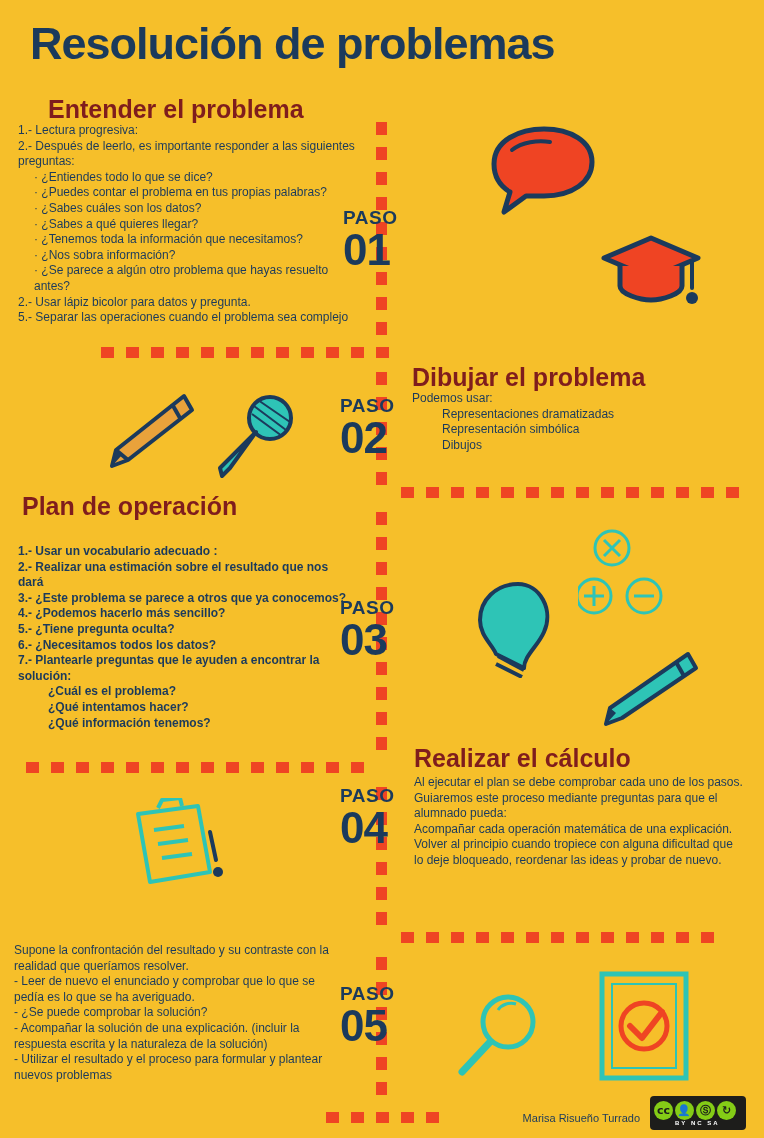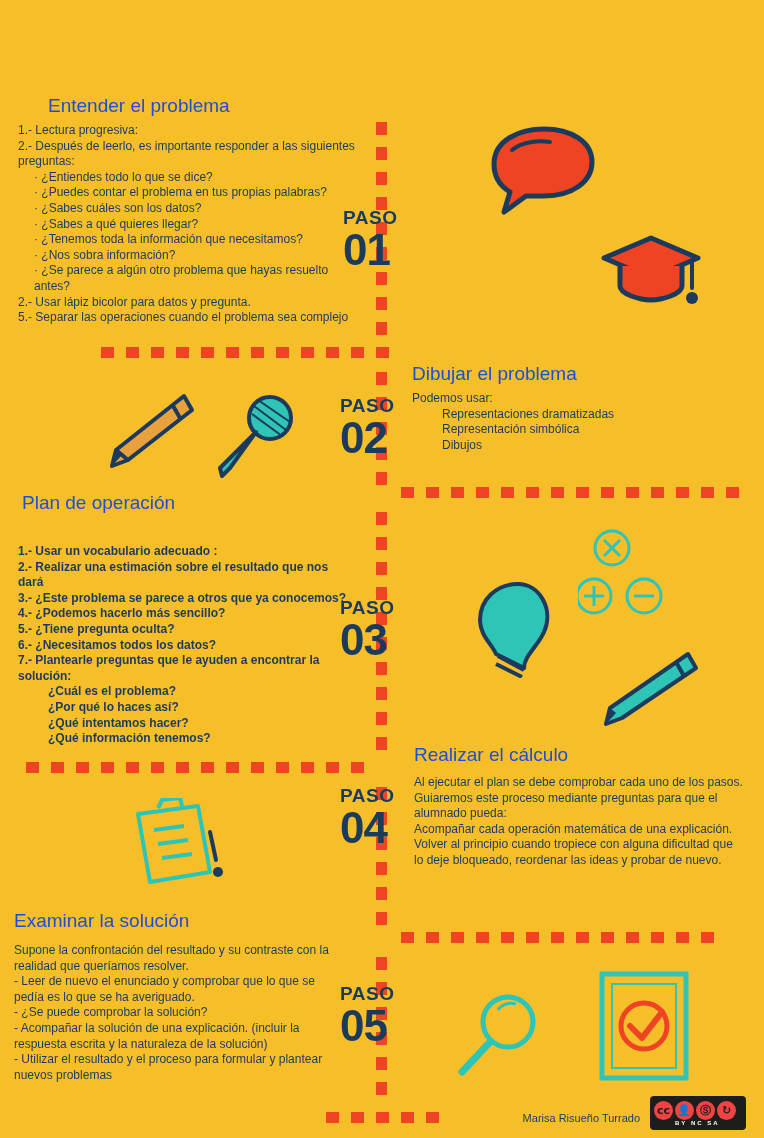--- a/index.html
+++ b/index.html
@@ -36,23 +36,23 @@
   .dash {
     position: absolute;
     background: #ef4423;
   }
   .dash-v { width: 11px; height: 13px; }
   .dash-h { width: 13px; height: 11px; }
 
   
   .sec-title {
     position: absolute;
-    font-size: 19px;
-    font-weight: normal;
-    color: #1d4ed8;
+    font-size: 25px;
+    font-weight: bold;
+    color: #7f1d1d;
     white-space: nowrap;
   }
 
   
   .body-text {
     position: absolute;
     font-size: 12px;
     line-height: 15.6px;
     color: #1b3a5c;
   }
@@ -106,40 +106,41 @@
   }
   .cc-row {
     display: flex;
     align-items: center;
     justify-content: flex-start;
     gap: 2px;
   }
   .cc-circle {
     width: 19px; height: 19px;
     border-radius: 50%;
-    background: #ef4444;
+    background: #84cc16;
     color: #1d1d1b;
     font-size: 11px;
     font-weight: bold;
     display: flex; align-items: center; justify-content: center;
     font-family: "DejaVu Sans", sans-serif;
   }
   .cc-text {
     color: #fff;
     font-size: 6px;
     letter-spacing: 2px;
     font-weight: bold;
     padding-left: 21px;
   }
 </style>
 </head>
 <body>
 
 <div class="page">
 
+  <div class="main-title">Resolución de problemas</div>
 
   <div>
 
     <div class="dash dash-v" style="left:376px; top:122px;"></div>
     <div class="dash dash-v" style="left:376px; top:147px;"></div>
     <div class="dash dash-v" style="left:376px; top:172px;"></div>
     <div class="dash dash-v" style="left:376px; top:197px;"></div>
     <div class="dash dash-v" style="left:376px; top:222px;"></div>
     <div class="dash dash-v" style="left:376px; top:247px;"></div>
     <div class="dash dash-v" style="left:376px; top:272px;"></div>
@@ -309,21 +310,20 @@
   <div class="sec-title" style="left:22px; top:492px;">Plan de operación</div>
   <div class="body-text" style="left:18px; top:544px; width:336px;font-weight:bold;">
     <div>1.- Usar un vocabulario adecuado :</div>
     <div>2.- Realizar una estimación sobre el resultado que nos dará</div>
     <div>3.- ¿Este problema se parece a otros que ya conocemos?</div>
     <div>4.- ¿Podemos hacerlo más sencillo?</div>
     <div>5.- ¿Tiene pregunta oculta?</div>
     <div>6.- ¿Necesitamos todos los datos?</div>
     <div>7.- Plantearle preguntas que le ayuden a encontrar la solución:</div>
     <div class="ind2">¿Cuál es el problema?</div>
-    <div class="ind2">¿Por qué lo haces así?</div>
     <div class="ind2">¿Qué intentamos hacer?</div>
     <div class="ind2">¿Qué información tenemos?</div>
   </div>
   <div class="step" style="left:340px; top:598px;">
     <div class="paso">PASO</div>
     <div class="num">03</div>
   </div>
 
   <div class="art" style="left:578px; top:528px;">
     <svg width="110" height="100" viewBox="0 0 110 100">
@@ -374,21 +374,20 @@
         <path d="M34 10 L38 2 L56 0 L58 8"></path>
         <path d="M30 32 L60 28 M34 46 L64 42 M38 60 L68 56"></path>
       </g>
       <g stroke="#1b3a5c" stroke-width="4" fill="none" stroke-linecap="round">
         <path d="M86 34 L92 62"></path>
       </g>
       <circle cx="94" cy="74" r="5" fill="#1b3a5c"></circle>
     </svg>
   </div>
 
-  <div class="sec-title" style="left:14px; top:910px;">Examinar la solución</div>
   <div class="body-text" style="left:14px; top:943px; width:332px;">
     <div>Supone la confrontación del resultado y su contraste con la realidad que queríamos resolver.</div>
     <div>- Leer de nuevo el enunciado y comprobar que lo que se pedía es lo que se ha averiguado.</div>
     <div>- ¿Se puede comprobar la solución?</div>
     <div>- Acompañar la solución de una explicación. (incluir la respuesta escrita y la naturaleza de la solución)</div>
     <div>- Utilizar el resultado y el proceso para formular y plantear nuevos problemas</div>
   </div>
   <div class="step" style="left:340px; top:984px;">
     <div class="paso">PASO</div>
     <div class="num">05</div>

